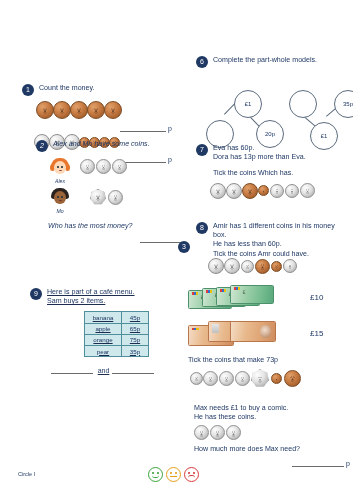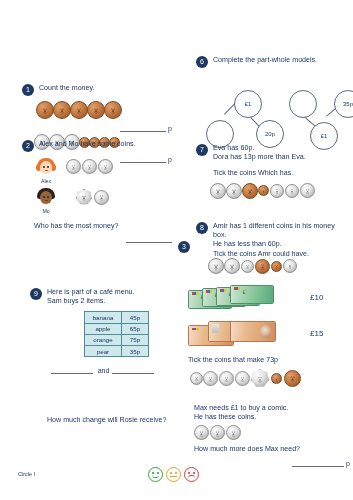--- a/index.html
+++ b/index.html
@@ -175,21 +175,21 @@
       <span class="coin copper" style="width:11px;height:11px;margin-left:-1px;">
           <span class="engrave"></span>
         </span>
     </div>
     <div class="ansrow" style="margin-top:4px;">
       <span class="ansline" style="width:46px;"></span>
       <span class="unit">p</span>
     </div>
   </div>
 
-  <div class="q" style="left:22px;top:140px;width:150px;">
+  <div class="q" style="left:36px;top:140px;width:150px;font-style:italic;">
     <div class="qhead">
       <span class="qnum">2</span>
       <span class="qtext">Alex and Mo have some coins.</span>
     </div>
 
     <div style="display:flex;align-items:flex-start;gap:8px;margin-left:12px;margin-top:5px;">
       <div class="person">
         <div class="head">
           <div class="hair" style="background:#e8762c;"></div>
           <div class="bun-l" style="background:#e8762c;"></div>
@@ -234,21 +234,21 @@
           </span>
       </div>
     </div>
 
     <div class="sub" style="margin-left:12px;margin-top:8px;">Who has the most money?</div>
     <div class="ansrow" style="margin-top:3px;">
       <span class="ansline" style="width:46px;"></span>
     </div>
   </div>
 
-  <div class="q" style="left:30px;top:288px;width:145px;">
+  <div class="q" style="left:30px;top:288px;width:145px;text-decoration:underline;">
     <div class="qhead">
       <span class="qnum">9</span>
       <span class="qtext">Here is part of a café menu.
 Sam buys 2 items.</span>
     </div>
     <table class="menu" style="margin-left:54px;margin-top:5px;">
       <tbody>
           <tr>
         <td class="item">banana</td>
         <td class="price">45p</td>
@@ -268,21 +268,20 @@
     </tbody>
       </table>
     <div style="display:flex;align-items:flex-end;justify-content:center;gap:3px;margin-top:8px;">
       <span class="ansline" style="width:42px;"></span>
       <span class="unit">and</span>
       <span class="ansline" style="width:42px;"></span>
     </div>
   </div>
 
   <div class="q" style="left:30px;top:408px;width:145px;">
-    <div class="sub" style="margin-left:17px;margin-top:8px;">How much change will Rosie receive?</div>
   </div>
 
   <div class="q" style="left:196px;top:56px;width:152px;">
     <div class="qhead">
       <span class="qnum">6</span>
       <span class="qtext">Complete the part-whole models.</span>
     </div>
 
     <div class="pw" style="height:66px;margin-top:4px;">
 

